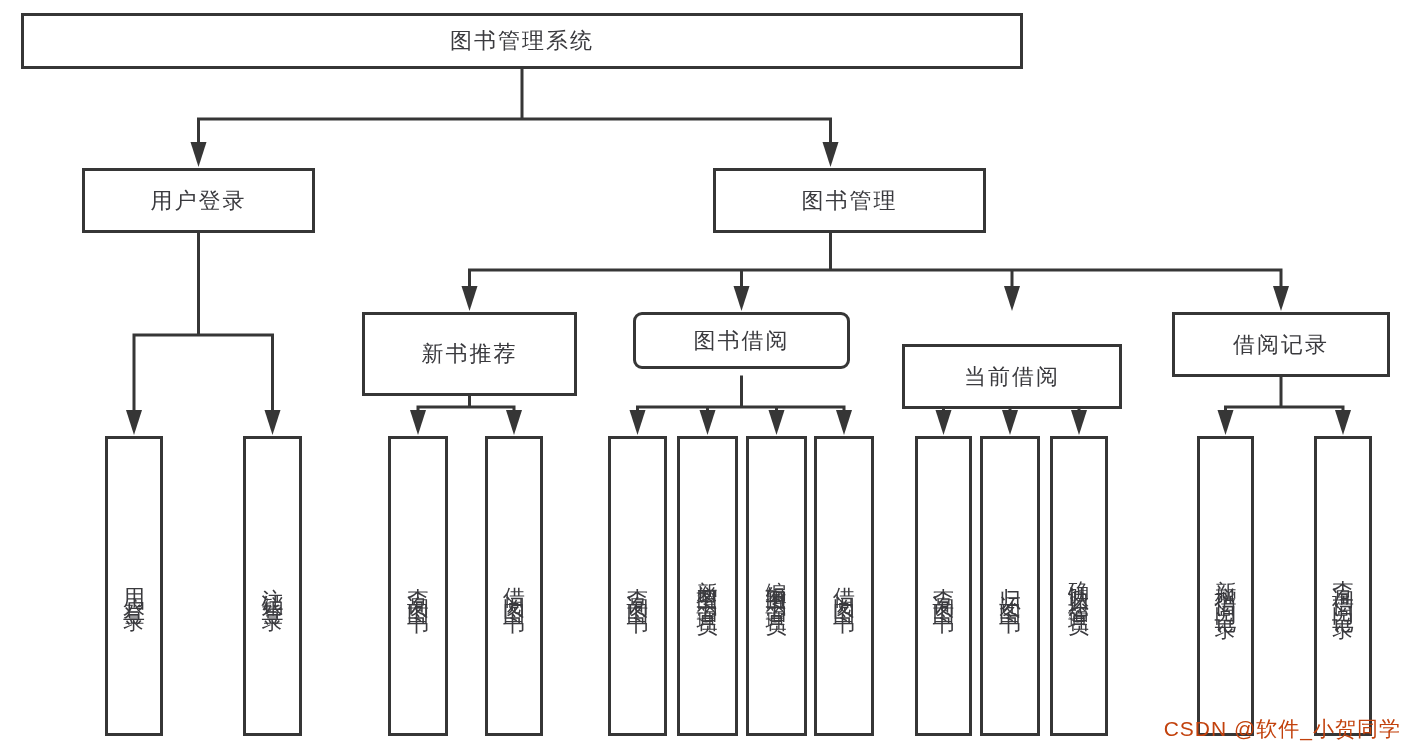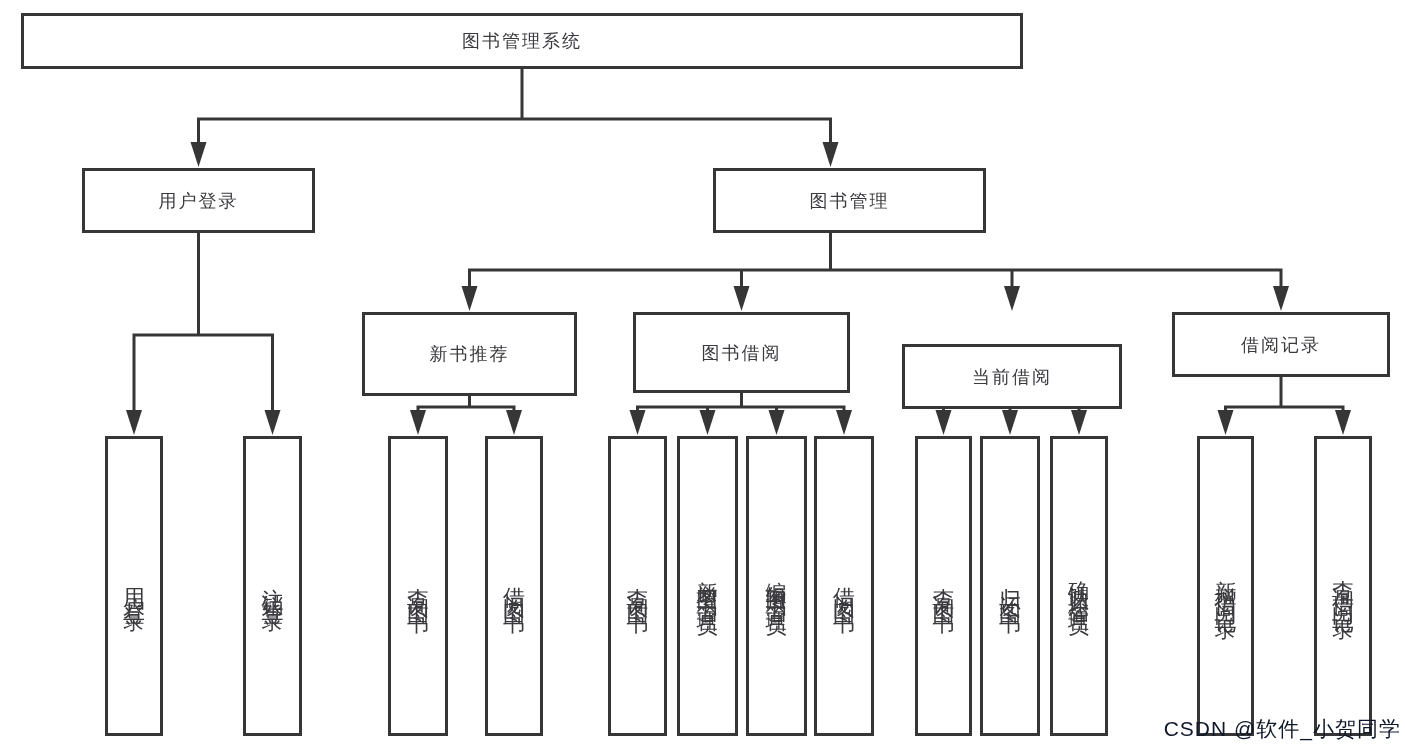--- a/index.html
+++ b/index.html
@@ -9,21 +9,21 @@
     overflow:hidden;
   }
   .canvas{position:absolute;left:0;top:0;width:1405px;height:747px;}
   #edge-layer{position:absolute;left:0;top:0;}
   .node{
     position:absolute;box-sizing:border-box;background:#ffffff;
     border:3px solid #363636;color:#3a3a3e;
     display:flex;align-items:center;justify-content:center;
   }
   .node.h .lbl{
-    font-size:18px;letter-spacing:2px;white-space:nowrap;
+    font-size:22px;letter-spacing:2px;white-space:nowrap;
   }
   .node.v .lbl{
     writing-mode:vertical-rl;font-size:22px;letter-spacing:8px;
     line-height:1;white-space:nowrap;
   }
   .node.v .lbl.long{letter-spacing:5px;font-size:21px;}
   .watermark{
     position:absolute;right:4px;bottom:4px;z-index:10;
     font-size:21px;letter-spacing:1px;white-space:nowrap;
   }
@@ -80,21 +80,21 @@
       </div>
       <div class="node h" style="left: 82px; top: 168px; width: 233px; height: 65px;">
         <span class="lbl">用户登录</span>
       </div>
       <div class="node h" style="left: 713px; top: 168px; width: 273px; height: 65px;">
         <span class="lbl">图书管理</span>
       </div>
       <div class="node h" style="left: 362px; top: 312px; width: 215px; height: 84px;">
         <span class="lbl">新书推荐</span>
       </div>
-      <div class="node h" style="left: 633px; top: 312px; width: 217px; height: 81px;">
+      <div class="node h" style="left: 633px; top: 312px; width: 217px; height: 57px; border-radius: 9px;">
         <span class="lbl">图书借阅</span>
       </div>
       <div class="node h" style="left: 902px; top: 312px; width: 220px; height: 65px; margin-top: 32px;">
         <span class="lbl">当前借阅</span>
       </div>
       <div class="node h" style="left: 1172px; top: 312px; width: 218px; height: 65px;">
         <span class="lbl">借阅记录</span>
       </div>
       <div class="node v" style="left: 105px; top: 436px; width: 58px; height: 300px;">
         <span class="lbl">用户登录</span>
@@ -129,14 +129,14 @@
       <div class="node v" style="left: 1050px; top: 436px; width: 58px; height: 300px;">
         <span class="lbl long">确认归还（管理员）</span>
       </div>
       <div class="node v" style="left: 1197px; top: 436px; width: 57px; height: 300px;">
         <span class="lbl">新增借阅记录</span>
       </div>
       <div class="node v" style="left: 1314px; top: 436px; width: 58px; height: 300px;">
         <span class="lbl">查询借阅记录</span>
       </div>
     </div>
-  <div class="watermark" style="color: #0f172a;">CSDN @软件_小贺同学</div>
+  <div class="watermark" style="color: #c2410c;">CSDN @软件_小贺同学</div>
 </div>
 
 </body></html>

